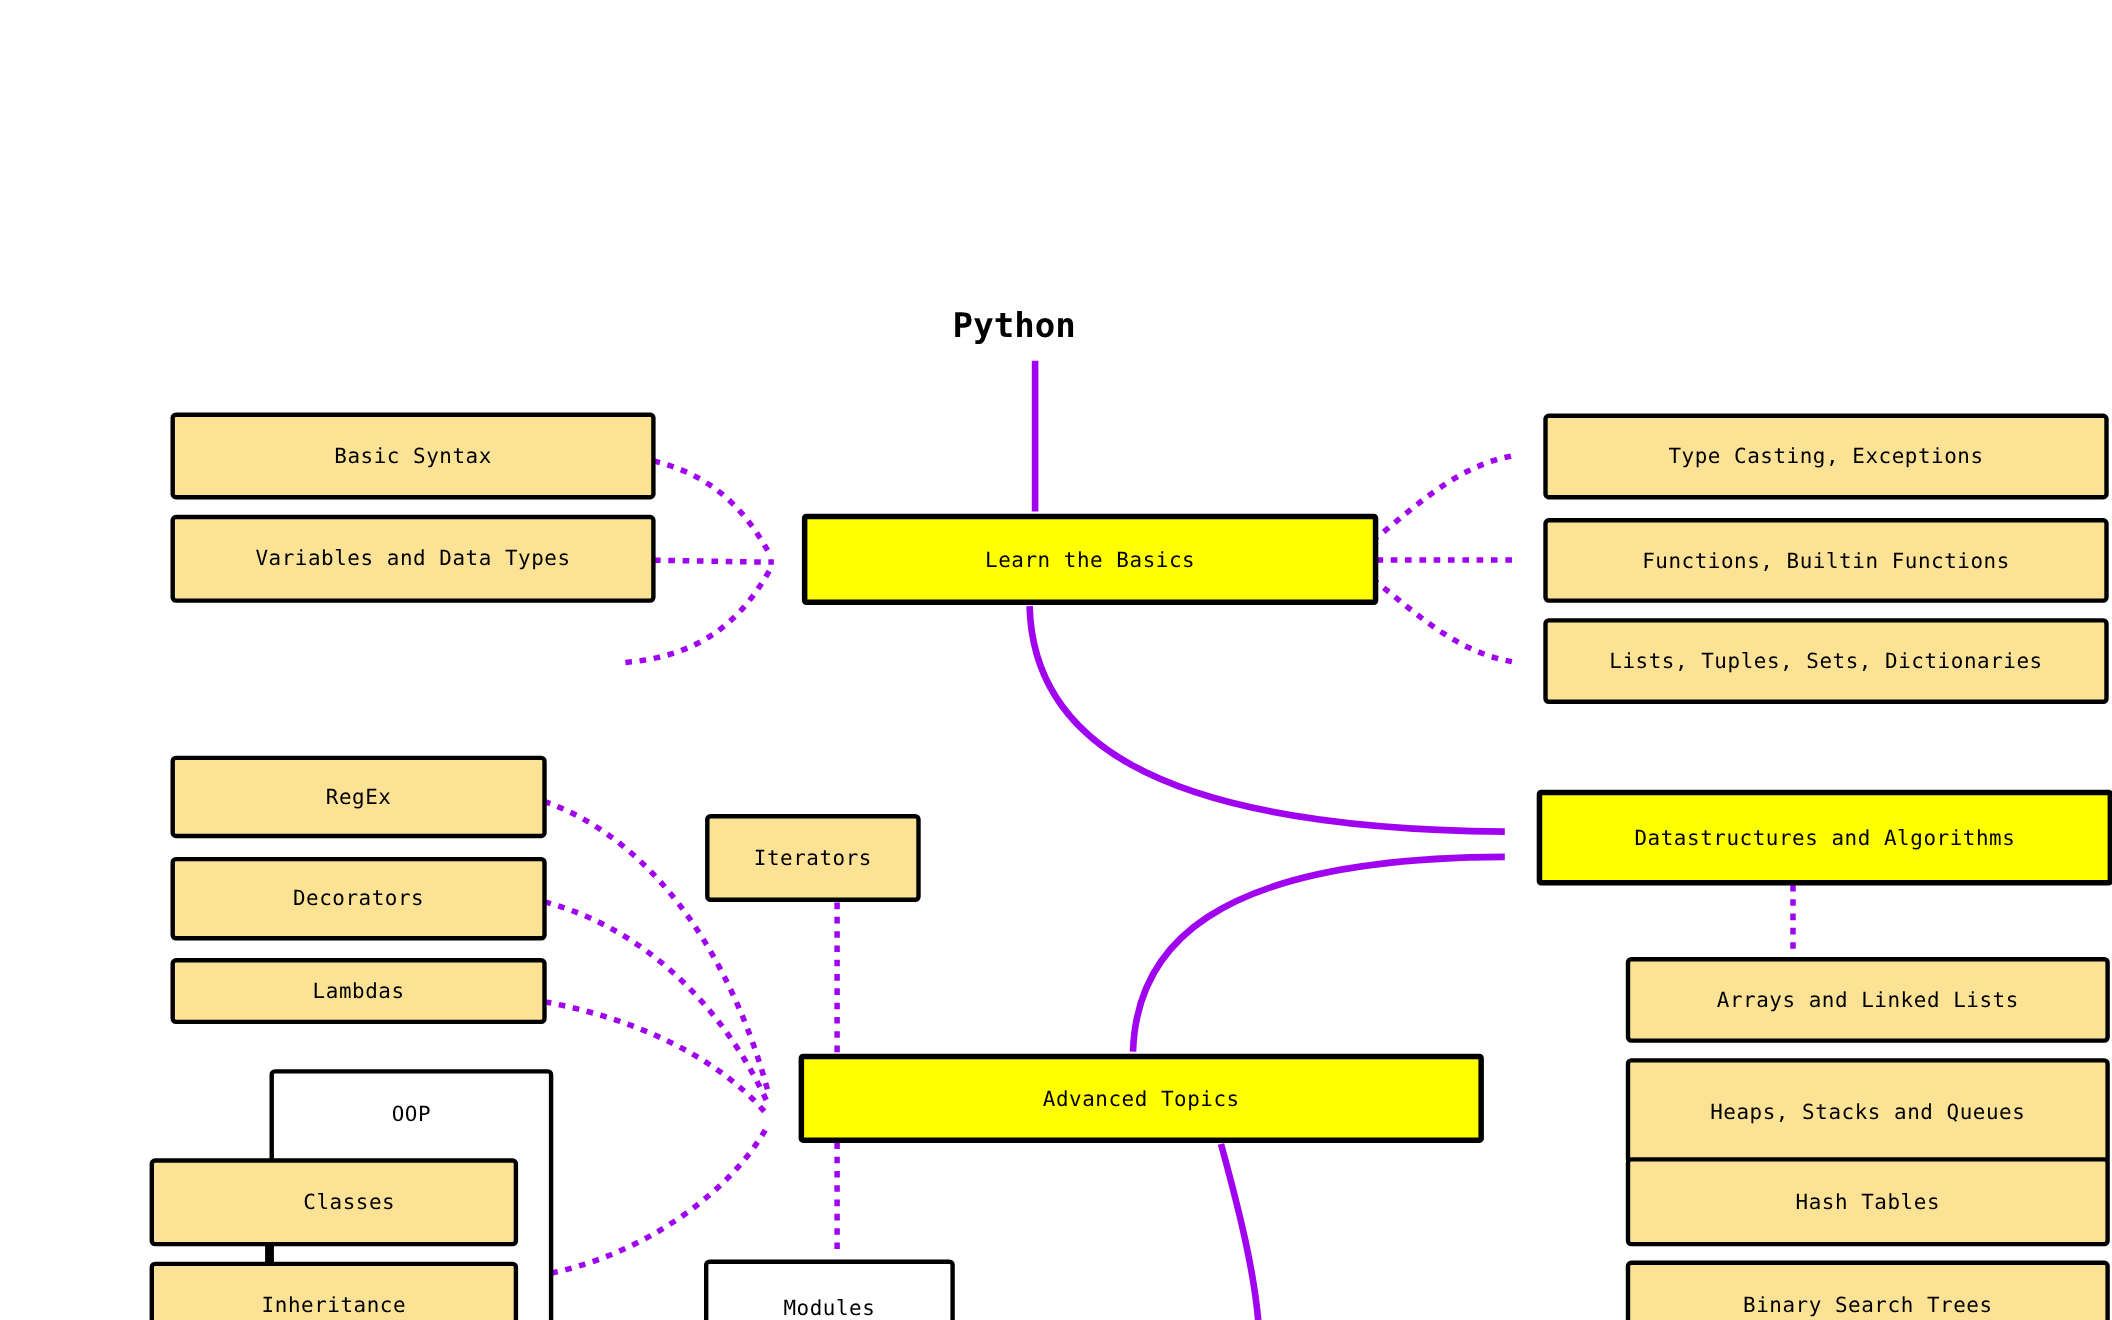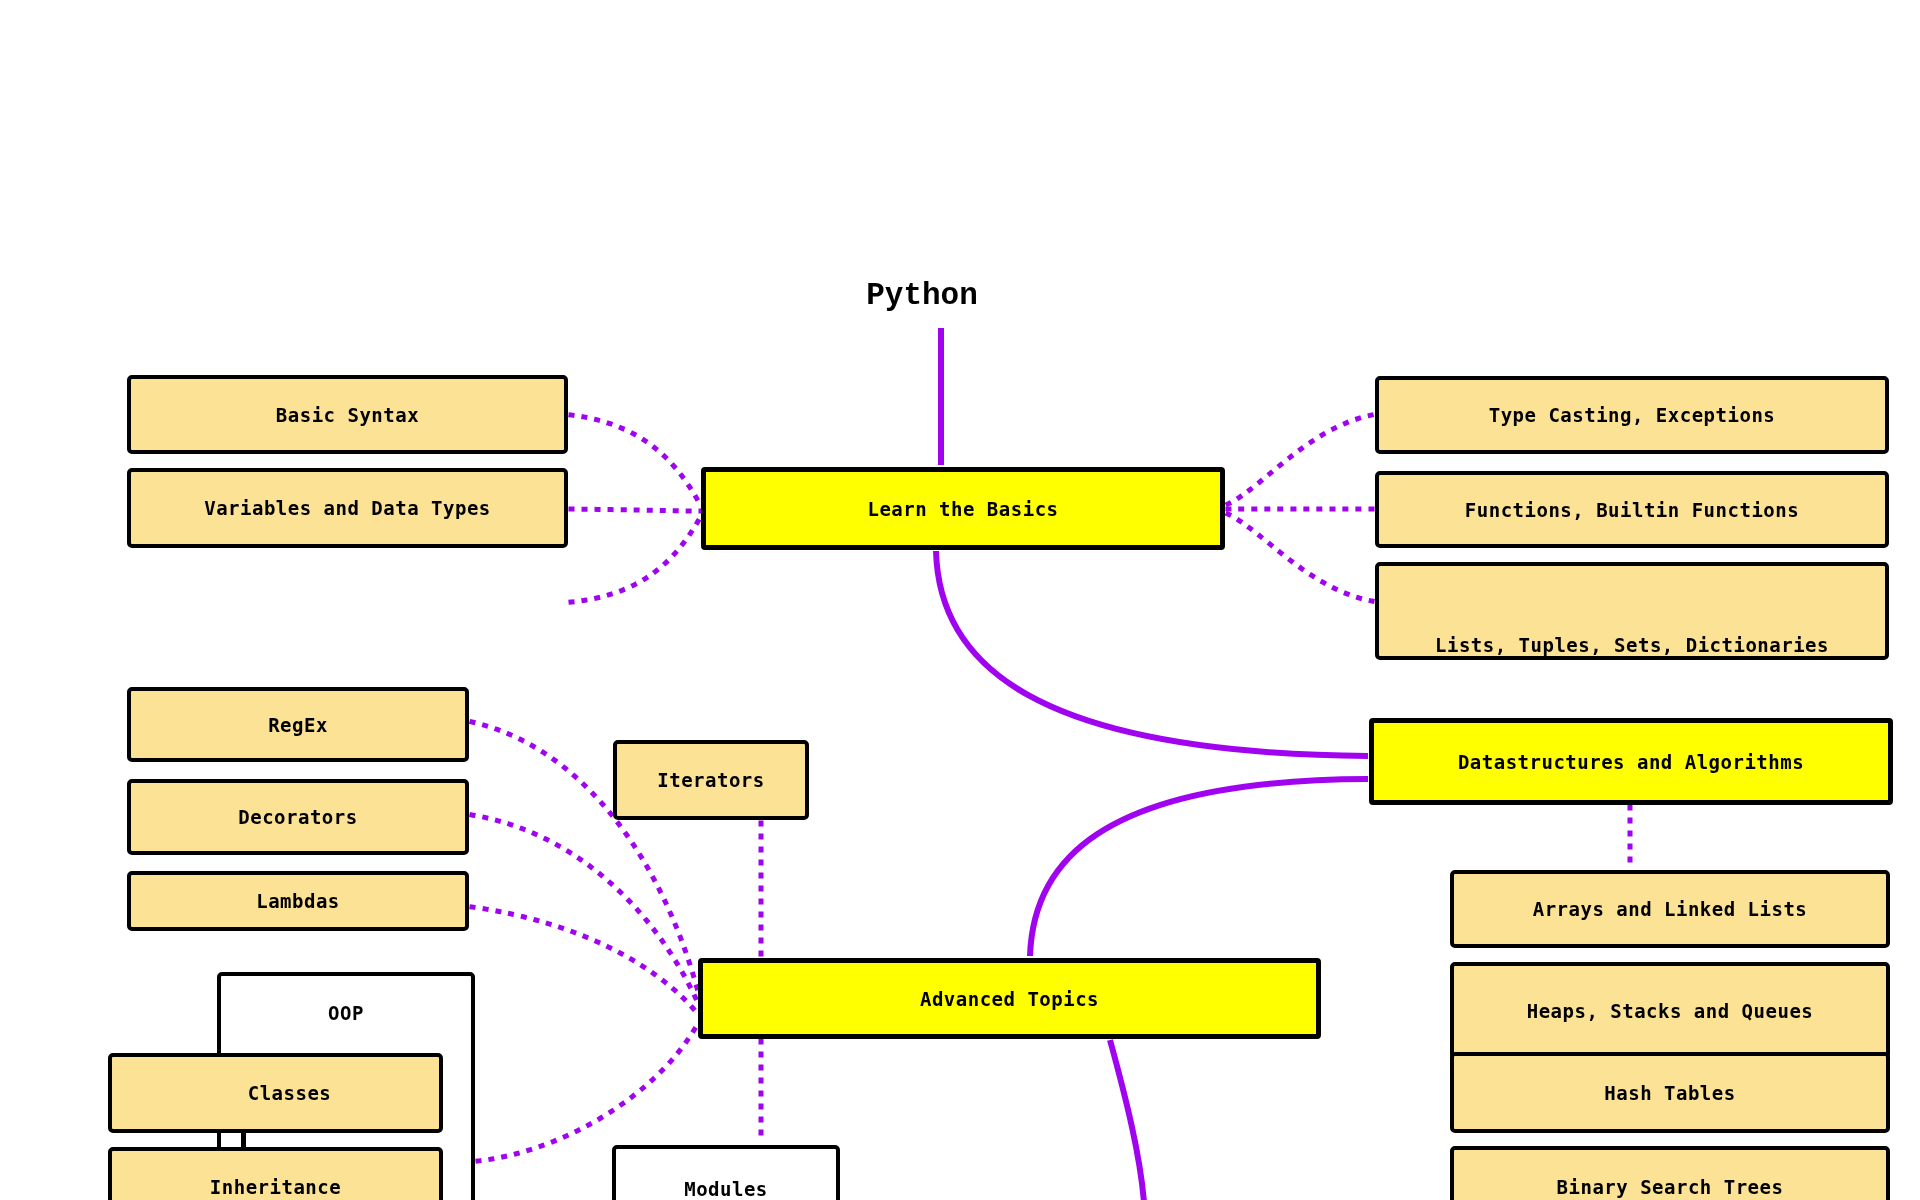--- a/index.html
+++ b/index.html
@@ -12,22 +12,23 @@
   }
   .connectors{position:absolute;left:0;top:0;width:1920px;height:1200px;}
   .edge-solid{fill:none;stroke:var(--edge,#A003F0);stroke-width:6;stroke-linecap:butt;}
   .edge-dotted{fill:none;stroke:var(--edge,#A003F0);stroke-width:5;stroke-linecap:square;stroke-dasharray:1 12;}
   .node{
     position:absolute;
     box-sizing:border-box;
     display:flex;align-items:center;justify-content:center;
     text-align:center;
     color:var(--ink,#000);
-    font-size:19px;font-weight:700;letter-spacing:0.5px;
+    font-size:19px;font-weight:400;letter-spacing:0.5px;
     cursor:pointer;
+    margin-left:28px;
   }
   .node.sub{
     background:var(--subtopic-fill,#FBE294);
     border:4px solid var(--ink,#000);
     border-radius:5px;
   }
   .node.topic{
     background:var(--topic-fill,#FFFF00);
     border:5px solid var(--ink,#000);
     border-radius:4px;
@@ -66,40 +67,40 @@
     <path class="edge-dotted" d="M 1228 514 C 1263 531, 1308 589, 1372 601"></path>
     <path class="edge-dotted" d="M 1630 807 L 1630 868"></path>
     <path class="edge-dotted" d="M 472 722 C 585 748, 662 862, 697 988"></path>
     <path class="edge-dotted" d="M 472 815 C 580 833, 658 916, 697 1001"></path>
     <path class="edge-dotted" d="M 472 907 C 580 922, 658 966, 697 1013"></path>
     <path class="edge-dotted" d="M 478 1161 C 565 1151, 658 1094, 697 1025"></path>
     <path class="edge-dotted" d="M 761 823 L 761 957"></path>
     <path class="edge-dotted" d="M 761 1041 L 761 1143"></path>
   </svg>
 
-  <div class="page-title" style="left:800px;top:278px;width:244px;font-family:Liberation Mono, monospace;">Python</div>
+  <div class="page-title" style="left:800px;top:278px;width:244px;">Python</div>
 
   <div class="node sub" style="left:127px;top:375px;width:441px;height:79px;">
     <span>Basic Syntax</span>
   </div>
   <div class="node sub" style="left:127px;top:468px;width:441px;height:80px;">
     <span>Variables and Data Types</span>
   </div>
 
   <div class="node topic" style="left:701px;top:467px;width:524px;height:83px;">
     <span>Learn the Basics</span>
   </div>
 
   <div class="node sub" style="left:1375px;top:376px;width:514px;height:78px;">
     <span>Type Casting, Exceptions</span>
   </div>
   <div class="node sub" style="left:1375px;top:471px;width:514px;height:77px;">
     <span>Functions, Builtin Functions</span>
   </div>
-  <div class="node sub" style="left:1375px;top:562px;width:514px;height:98px;align-items:flex-end;">
+  <div class="node sub" style="left:1375px;top:562px;width:514px;height:78px;">
     <span>Lists, Tuples, Sets, Dictionaries</span>
   </div>
 
   <div class="node sub" style="left:127px;top:687px;width:342px;height:75px;">
     <span>RegEx</span>
   </div>
   <div class="node sub" style="left:127px;top:779px;width:342px;height:76px;">
     <span>Decorators</span>
   </div>
   <div class="node sub" style="left:127px;top:871px;width:342px;height:60px;">

